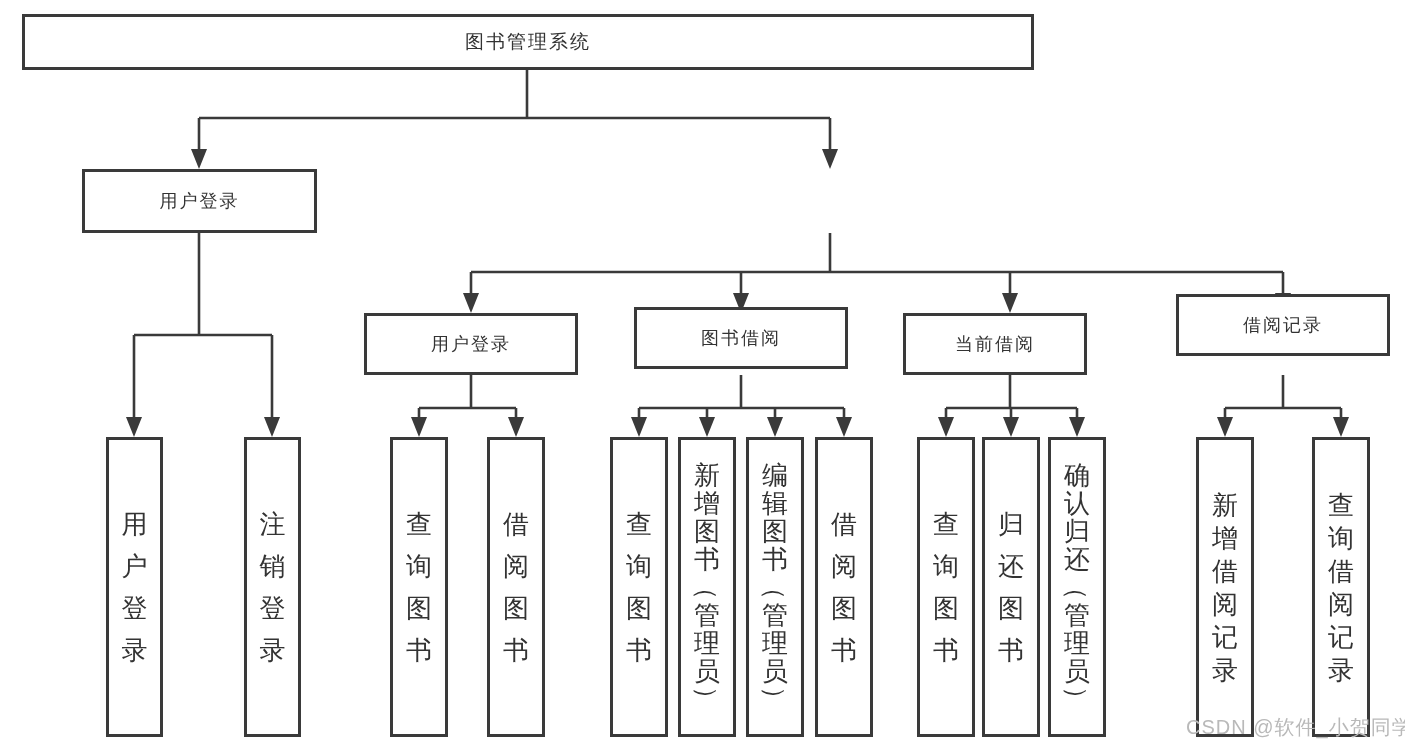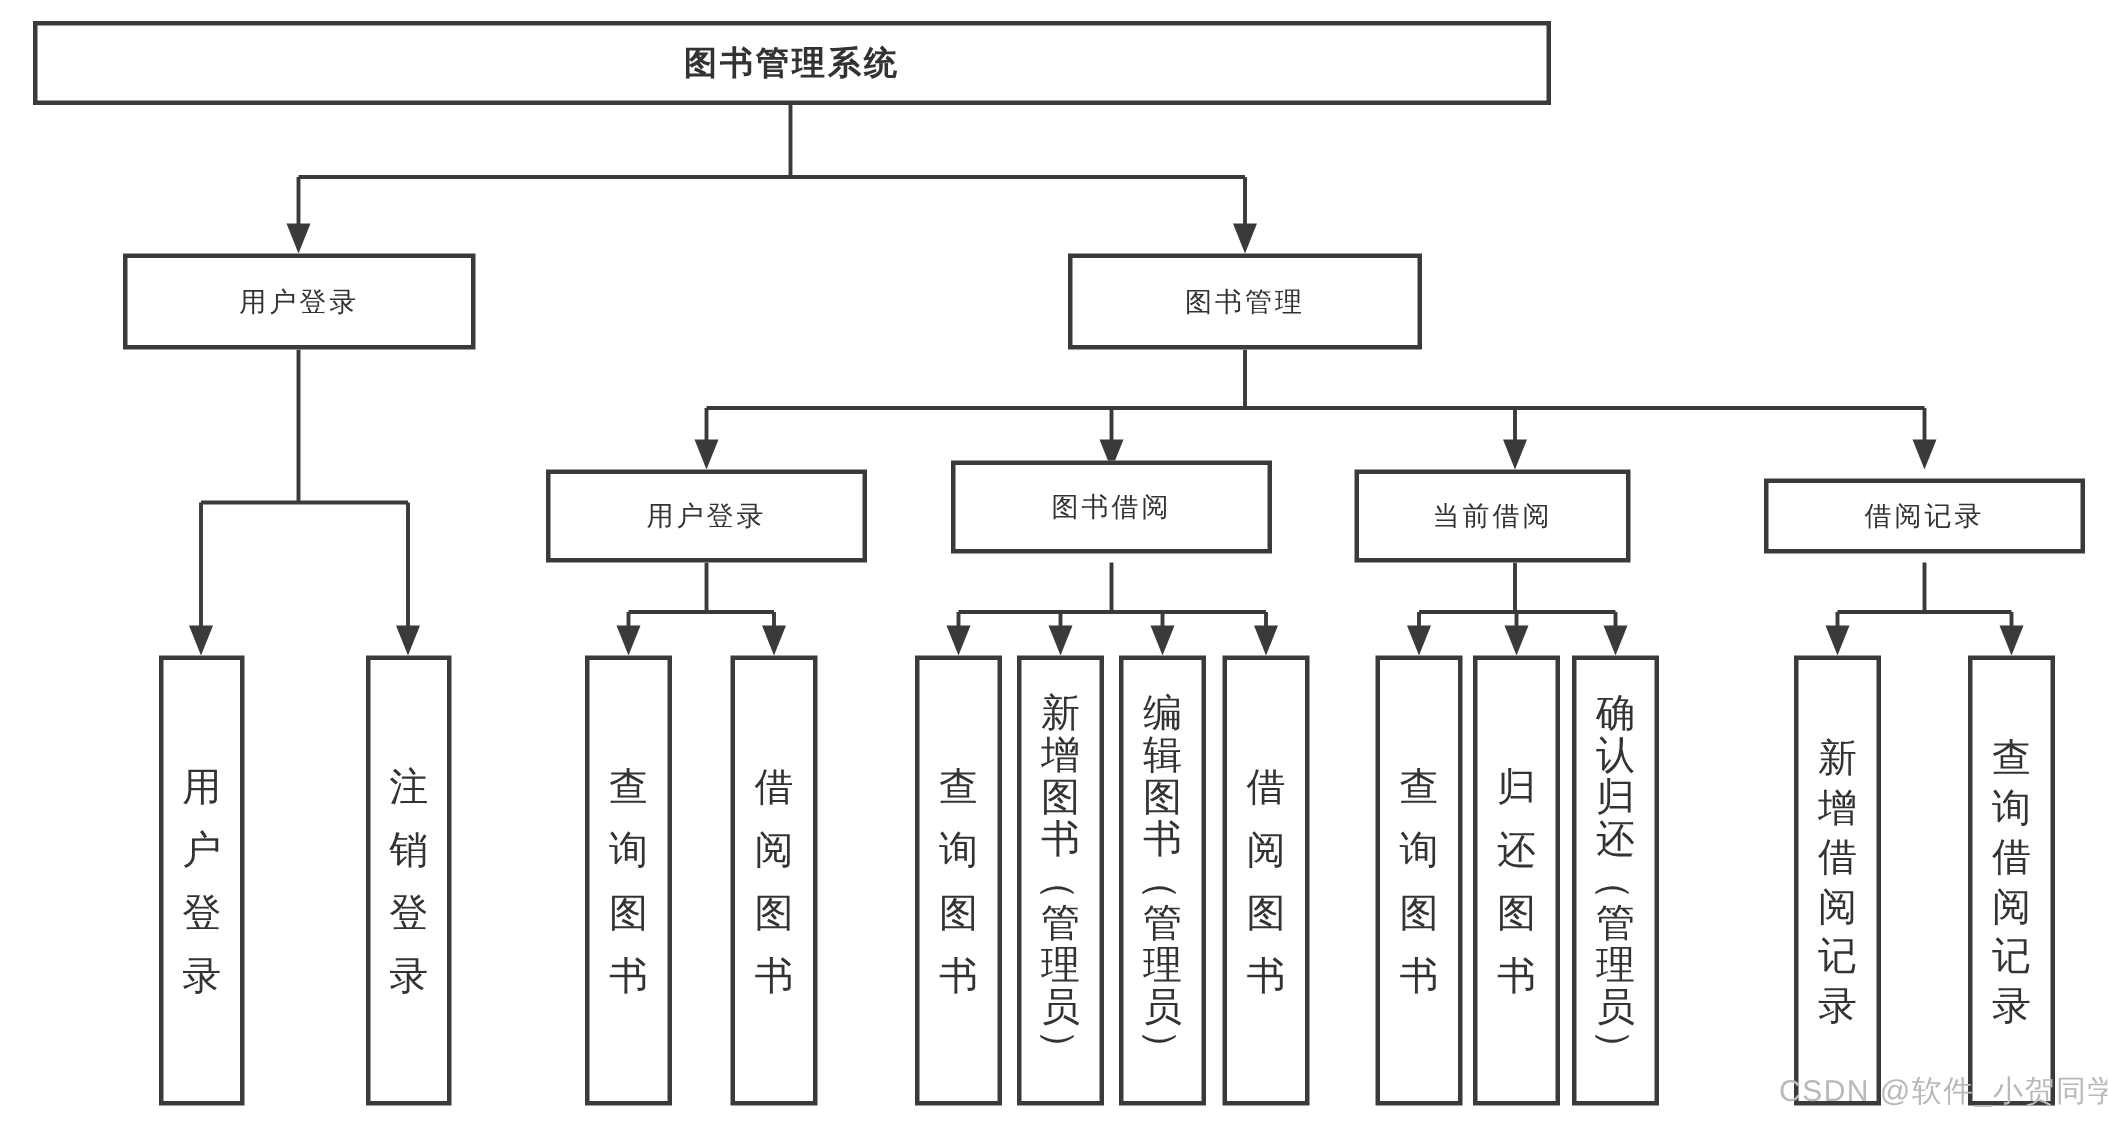--- a/index.html
+++ b/index.html
@@ -11,21 +11,21 @@
   }
   svg.wires { position:absolute; left:0; top:0; width:1405px; height:747px; }
   svg.wires path { stroke:var(--line,#3a3a3a); stroke-width:2.6; fill:none; }
   svg.wires polygon { fill:var(--line,#3a3a3a); stroke:none; }
   .box {
     position:absolute; background:#ffffff;
     border:3px solid var(--line,#3a3a3a);
     display:flex; align-items:center; justify-content:center;
   }
   .box.h span.lbl { font-size:18px; letter-spacing:2px; white-space:nowrap; }
-  .box.root span.lbl { font-size:22px;font-weight:bold; }
+  .box.root span.lbl { font-size:19px; }
   .vlabel {
     display:flex; flex-direction:column; align-items:center; justify-content:center;
     width:100%; height:100%; font-size:26px;
   }
   .vlabel span { line-height:1; display:block; }
   .vlabel .rot { transform:rotate(90deg); }
   .watermark {
     position:absolute; left:1186px; top:714px; z-index:5;
     font-size:20px; letter-spacing:1px; white-space:nowrap;
     color:var(--watermark,#b9b9b9);
@@ -102,34 +102,31 @@
     </g>
   </svg>
 
   <div class="box h root" style="left:22px;top:14px;width:1012px;height:56px">
     <span class="lbl">图书管理系统</span>
   </div>
 
   <div class="box h" style="left:82px;top:169px;width:235px;height:64px">
     <span class="lbl">用户登录</span>
   </div>
-  <div class="box h" style="left:712px;top:169px;width:236px;height:64px">
-    <span class="lbl">图书管理</span>
-  </div>
 
   <div class="box h" style="left:364px;top:313px;width:214px;height:62px">
     <span class="lbl">用户登录</span>
   </div>
   <div class="box h" style="left:634px;top:307px;width:214px;height:62px">
     <span class="lbl">图书借阅</span>
   </div>
   <div class="box h" style="left:903px;top:313px;width:184px;height:62px">
     <span class="lbl">当前借阅</span>
   </div>
-  <div class="box h" style="left:1176px;top:319px;width:214px;height:50px">
+  <div class="box h" style="left:1176px;top:294px;width:214px;height:62px">
     <span class="lbl">借阅记录</span>
   </div>
 
   <div class="box v" style="left:106px;top:437px;width:57px;height:300px">
     <div class="vlabel" style="gap: 16px;">
         <span>用</span>
         <span>户</span>
         <span>登</span>
         <span>录</span>
       </div>

